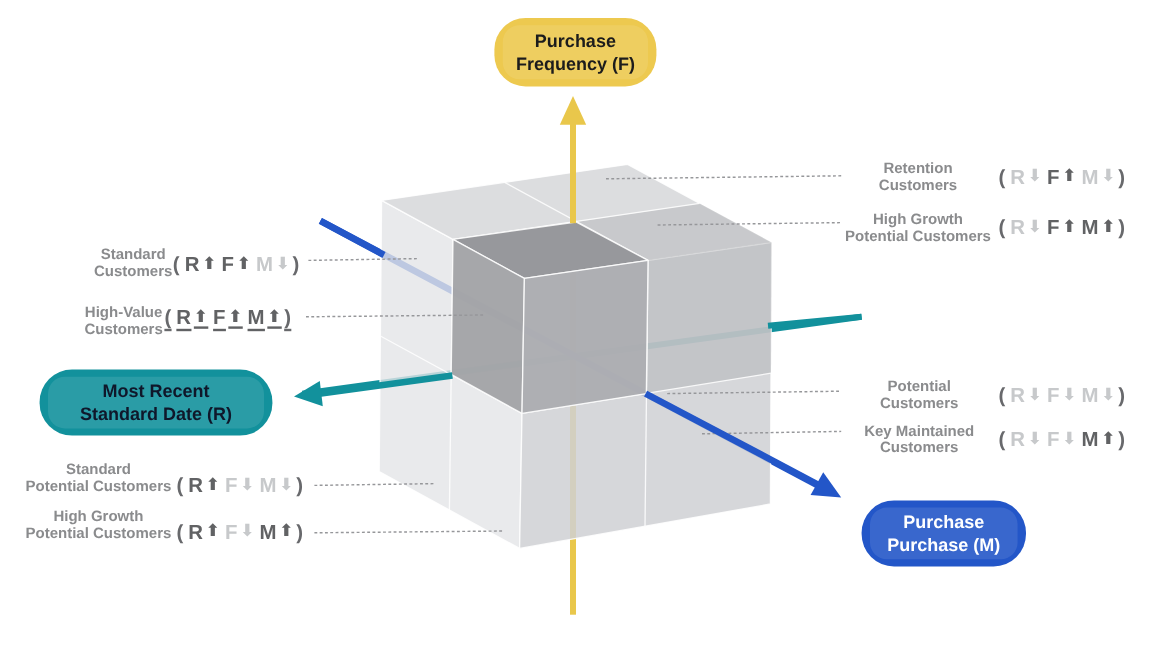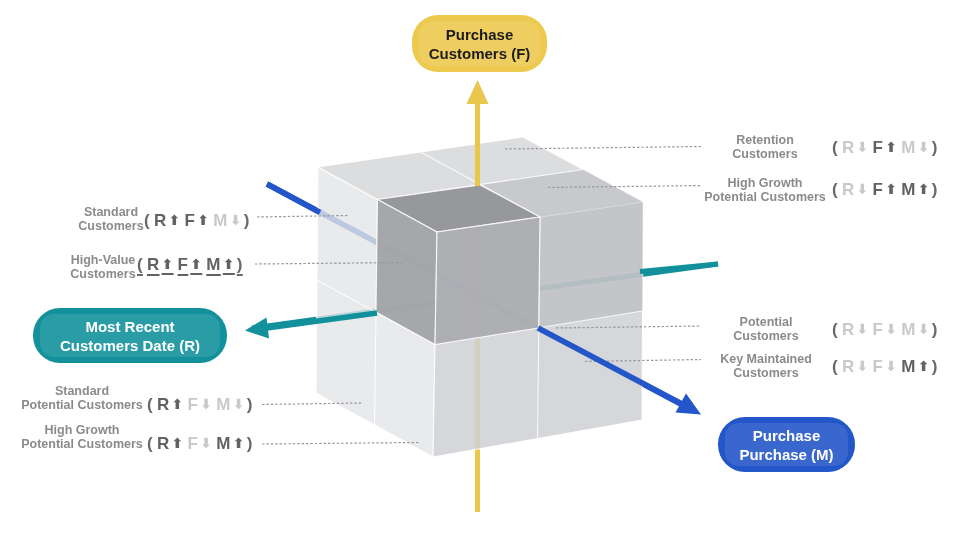--- a/index.html
+++ b/index.html
@@ -13,21 +13,21 @@
   .pill{
     position:absolute;display:flex;flex-direction:column;align-items:center;justify-content:center;
     font-weight:700;font-size:15px;line-height:19px;text-align:center;z-index:5;
   }
   .pill .pill-inner{
     position:absolute;left:7px;right:7px;top:6px;bottom:6px;
     background:rgba(255,255,255,0.10);border-radius:14px;pointer-events:none;
   }
   .pill span{position:relative;z-index:1;}
   .pill-f{left:412px;top:15px;width:135px;height:57px;border-radius:26px;background:#EDC94F;color:#1c1c1c;}
-  .pill-r{left:33px;top:308px;width:194px;height:55px;border-radius:27px;background:#12919C;color:#ffffff;}
+  .pill-r{left:33px;top:308px;width:194px;height:55px;border-radius:27px;background:#12919C;color:#0f172a;}
   .pill-m{left:718px;top:417px;width:137px;height:55px;border-radius:27px;background:#2356C8;color:#ffffff;}
 
   
   .seg-name{
     position:absolute;width:140px;text-align:center;
     font-size:12.5px;line-height:14px;font-weight:700;color:#8A8B8D;z-index:4;
   }
   .seg-rfm{
     position:absolute;display:flex;align-items:center;height:24px;z-index:4;
     font-weight:700;font-size:17px;letter-spacing:.3px;white-space:nowrap;
@@ -113,26 +113,26 @@
 
       <line x1="267" y1="184" x2="320" y2="212.5" stroke-width="5.5" stroke="#2356C8"></line>
       <line x1="538" y1="328" x2="682" y2="404" stroke-width="5.5" stroke="#2356C8"></line>
       <polygon points="701,414.5 675.5,412.5 686,393.5" stroke="none" fill="#2356C8"></polygon>
     </g>
   </svg>
 
   <div class="pill pill-f">
     <div class="pill-inner"></div>
     <span>Purchase</span>
-    <span>Customers (F)</span>
+    <span>Frequency (F)</span>
   </div>
   <div class="pill pill-r">
     <div class="pill-inner"></div>
     <span>Most Recent</span>
-    <span>Customers Date (R)</span>
+    <span>Standard Date (R)</span>
   </div>
   <div class="pill pill-m">
     <div class="pill-inner"></div>
     <span>Purchase</span>
     <span>Purchase (M)</span>
   </div>
 
   <div class="seg seg-maintained">
     <div class="seg-name">
       <div>Retention</div>

